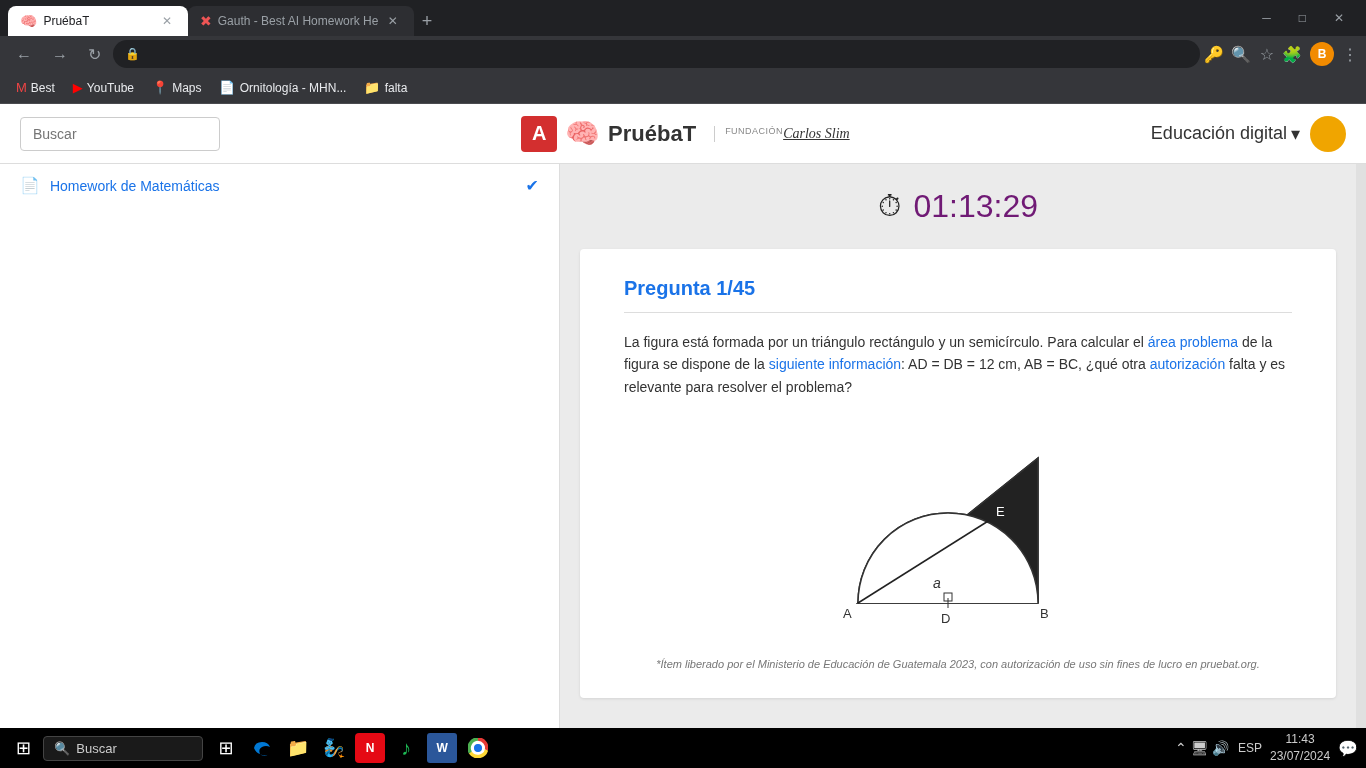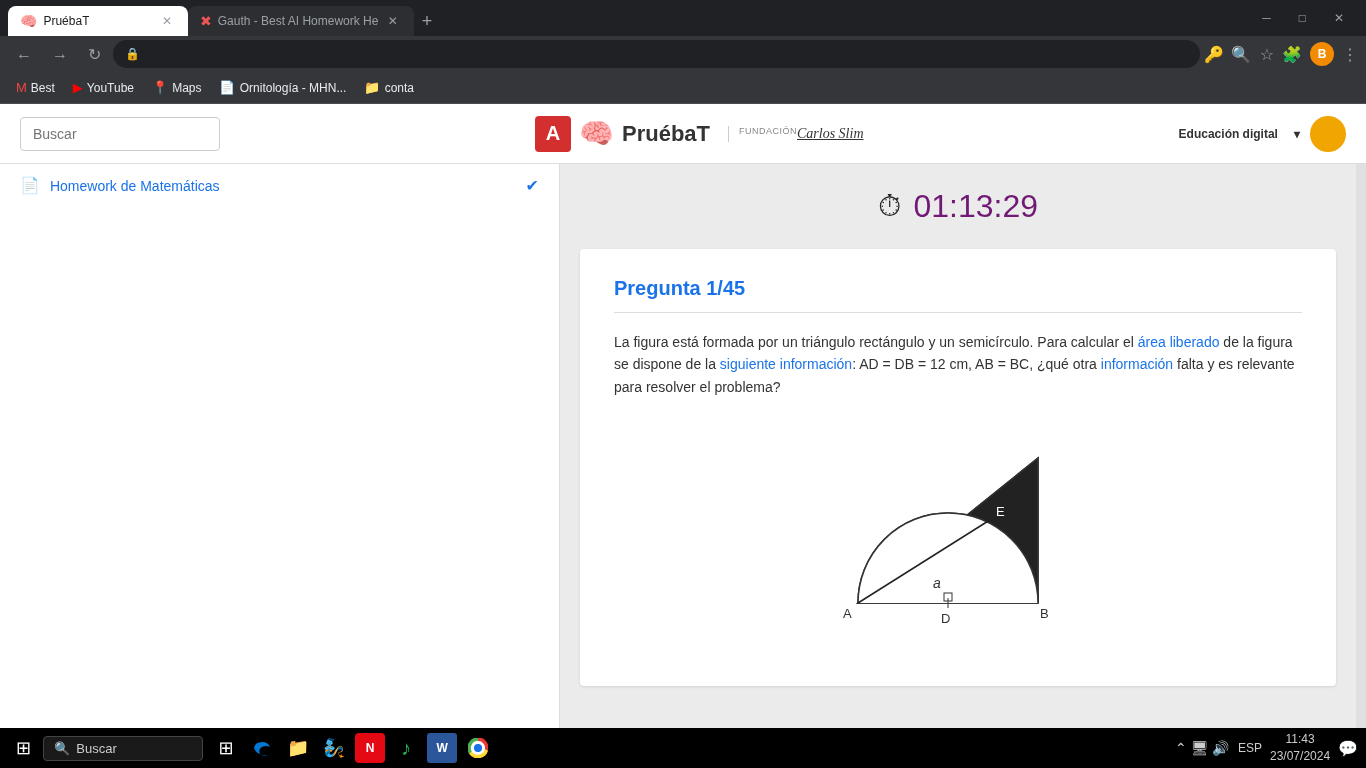--- a/index.html
+++ b/index.html
@@ -95,21 +95,21 @@
       font-size: 32px;
       color: #222;
       font-weight: 400;
     }
     .timer-icon { font-size: 30px; }
 
     .question-card {
       background: #fff;
       margin: 0 20px 20px 20px;
       border-radius: 4px;
-      padding: 28px 34px;
+      padding: 28px 44px;
       box-shadow: 0 1px 3px rgba(0,0,0,0.1);
     }
     .question-number {
       color: #1a73e8;
       font-size: 20px;
       font-weight: bold;
       margin-bottom: 12px;
     }
     .question-divider {
       border: none;
@@ -192,27 +192,26 @@
       font-size: 14px;
       color: #333;
       font-style: italic;
     }
     .app-header-right {
       display: flex;
       align-items: center;
       gap: 10px;
     }
     .educacion-btn {
-      font-size: 12px;
+      font-size: 18px;
       color: #333;
       cursor: pointer;
       display: flex;
       align-items: center;
-      gap: 16px;
-      font-weight: bold;
+      gap: 4px;
     }
     .user-avatar {
       width: 36px;
       height: 36px;
       border-radius: 50%;
       background: #f0a500;
       cursor: pointer;
     }
 
     
@@ -364,21 +363,21 @@
     <div class="bookmark-item">
       <span class="bm-icon" style="color:#4a90d9;">📍</span>
       <span>Maps</span>
     </div>
     <div class="bookmark-item">
       <span class="bm-icon">📄</span>
       <span>Ornitología - MHN...</span>
     </div>
     <div class="bookmark-item">
       <span class="bm-icon">📁</span>
-      <span>conta</span>
+      <span>falta</span>
     </div>
   </div>
 
   <div class="app-header" style="border-bottom:1px solid #ddd;">
     <div class="app-header-left">
       <input class="search-bar" placeholder="Buscar" style="">
     </div>
     <div class="app-header-center">
       <div class="app-logo-a">A</div>
       <span class="app-logo-brain">🧠</span>
@@ -413,21 +412,21 @@
 
         <div class="timer-area">
           <span class="timer-icon">⏱</span>
           <span style="font-size:32px;font-weight:400;color:#701a75;">01:13:29</span>
         </div>
 
         <div class="question-card">
           <div class="question-number">Pregunta 1/45</div>
           <hr class="question-divider">
           <div class="question-text">
-            La figura está formada por un triángulo rectángulo y un semicírculo. Para calcular el <span class="highlight">área liberado</span> de la figura se dispone de la <span class="highlight">siguiente información</span>: AD = DB = 12 cm, AB = BC, ¿qué otra <span class="highlight">información</span> falta y es relevante para resolver el problema?
+            La figura está formada por un triángulo rectángulo y un semicírculo. Para calcular el <span class="highlight">área problema</span> de la figura se dispone de la <span class="highlight">siguiente información</span>: AD = DB = 12 cm, AB = BC, ¿qué otra <span class="highlight">autorización</span> falta y es relevante para resolver el problema?
           </div>
 
           <div class="figure-container">
             <svg class="geo-figure" width="280" height="220" viewBox="0 0 280 220">
 
               <polygon points="40,185 220,185 220,40" fill="#222" stroke="#222" stroke-width="1.5"></polygon>
 
               <path d="M 40,185 A 90,90 0 0 1 220,185" fill="white" stroke="#222" stroke-width="1.5"></path>
 
               <polygon points="40,185 220,185 220,40" fill="#222" stroke="#333" stroke-width="1.5"></polygon>
@@ -443,20 +442,21 @@
               <text x="115" y="170" font-size="14" font-style="italic" fill="#333">a</text>
 
               <text x="25" y="200" font-size="13" fill="#333">A</text>
               <text x="123" y="205" font-size="13" fill="#333">D</text>
               <text x="222" y="200" font-size="13" fill="#333">B</text>
               <text x="222" y="38" font-size="13" fill="#fff">C</text>
               <text x="178" y="98" font-size="13" fill="#fff">E</text>
             </svg>
           </div>
 
+          <div class="footnote">*Ítem liberado por el Ministerio de Educación de Guatemala 2023, con autorización de uso sin fines de lucro en pruebat.org.</div>
         </div>
 
       </div>
     </div>
 
     <div class="scrollbar-track" style="background:#e0e0e0;width:10px;"></div>
   </div>
 
   <div class="taskbar">
     <button class="taskbar-start">⊞</button>

